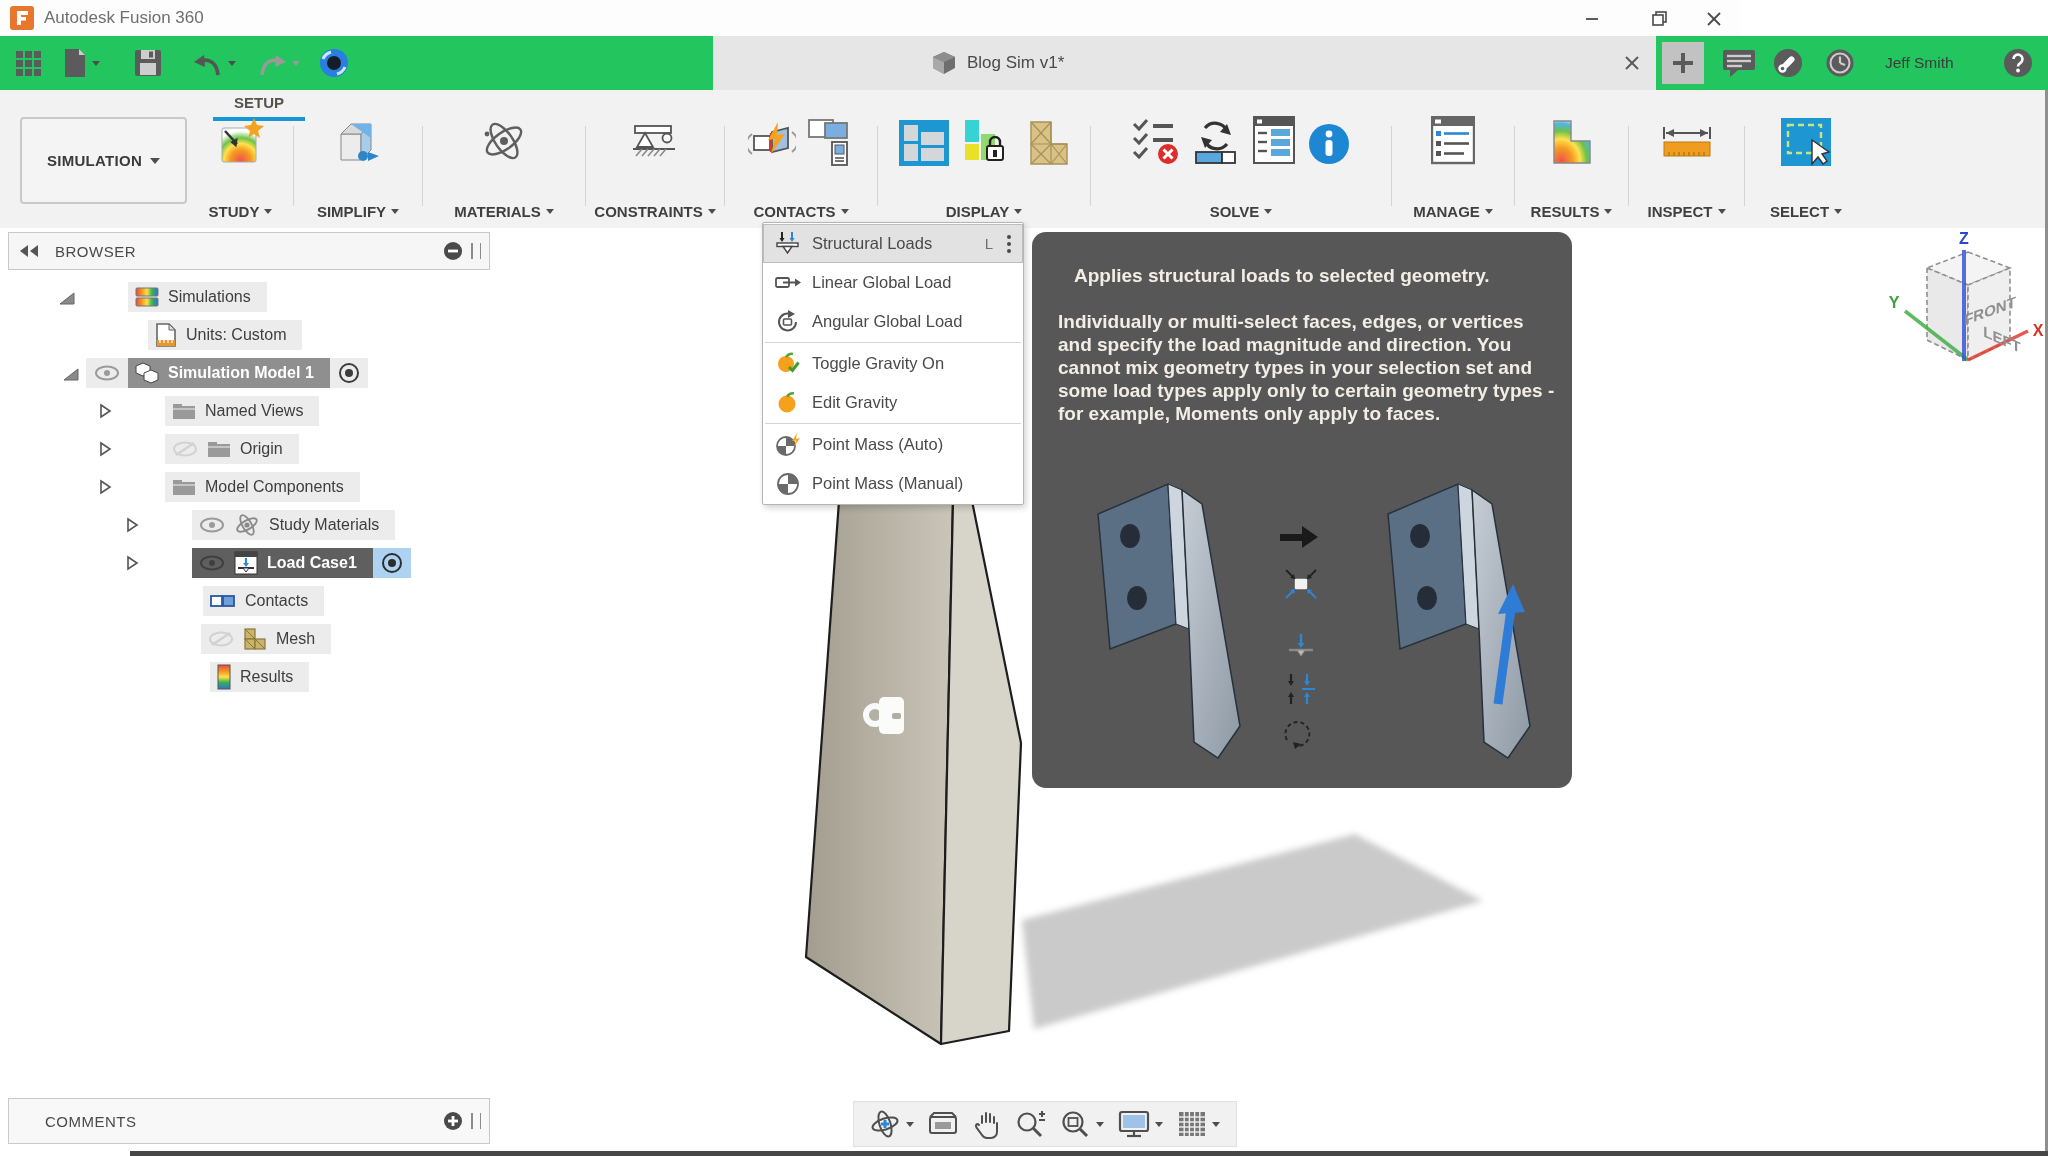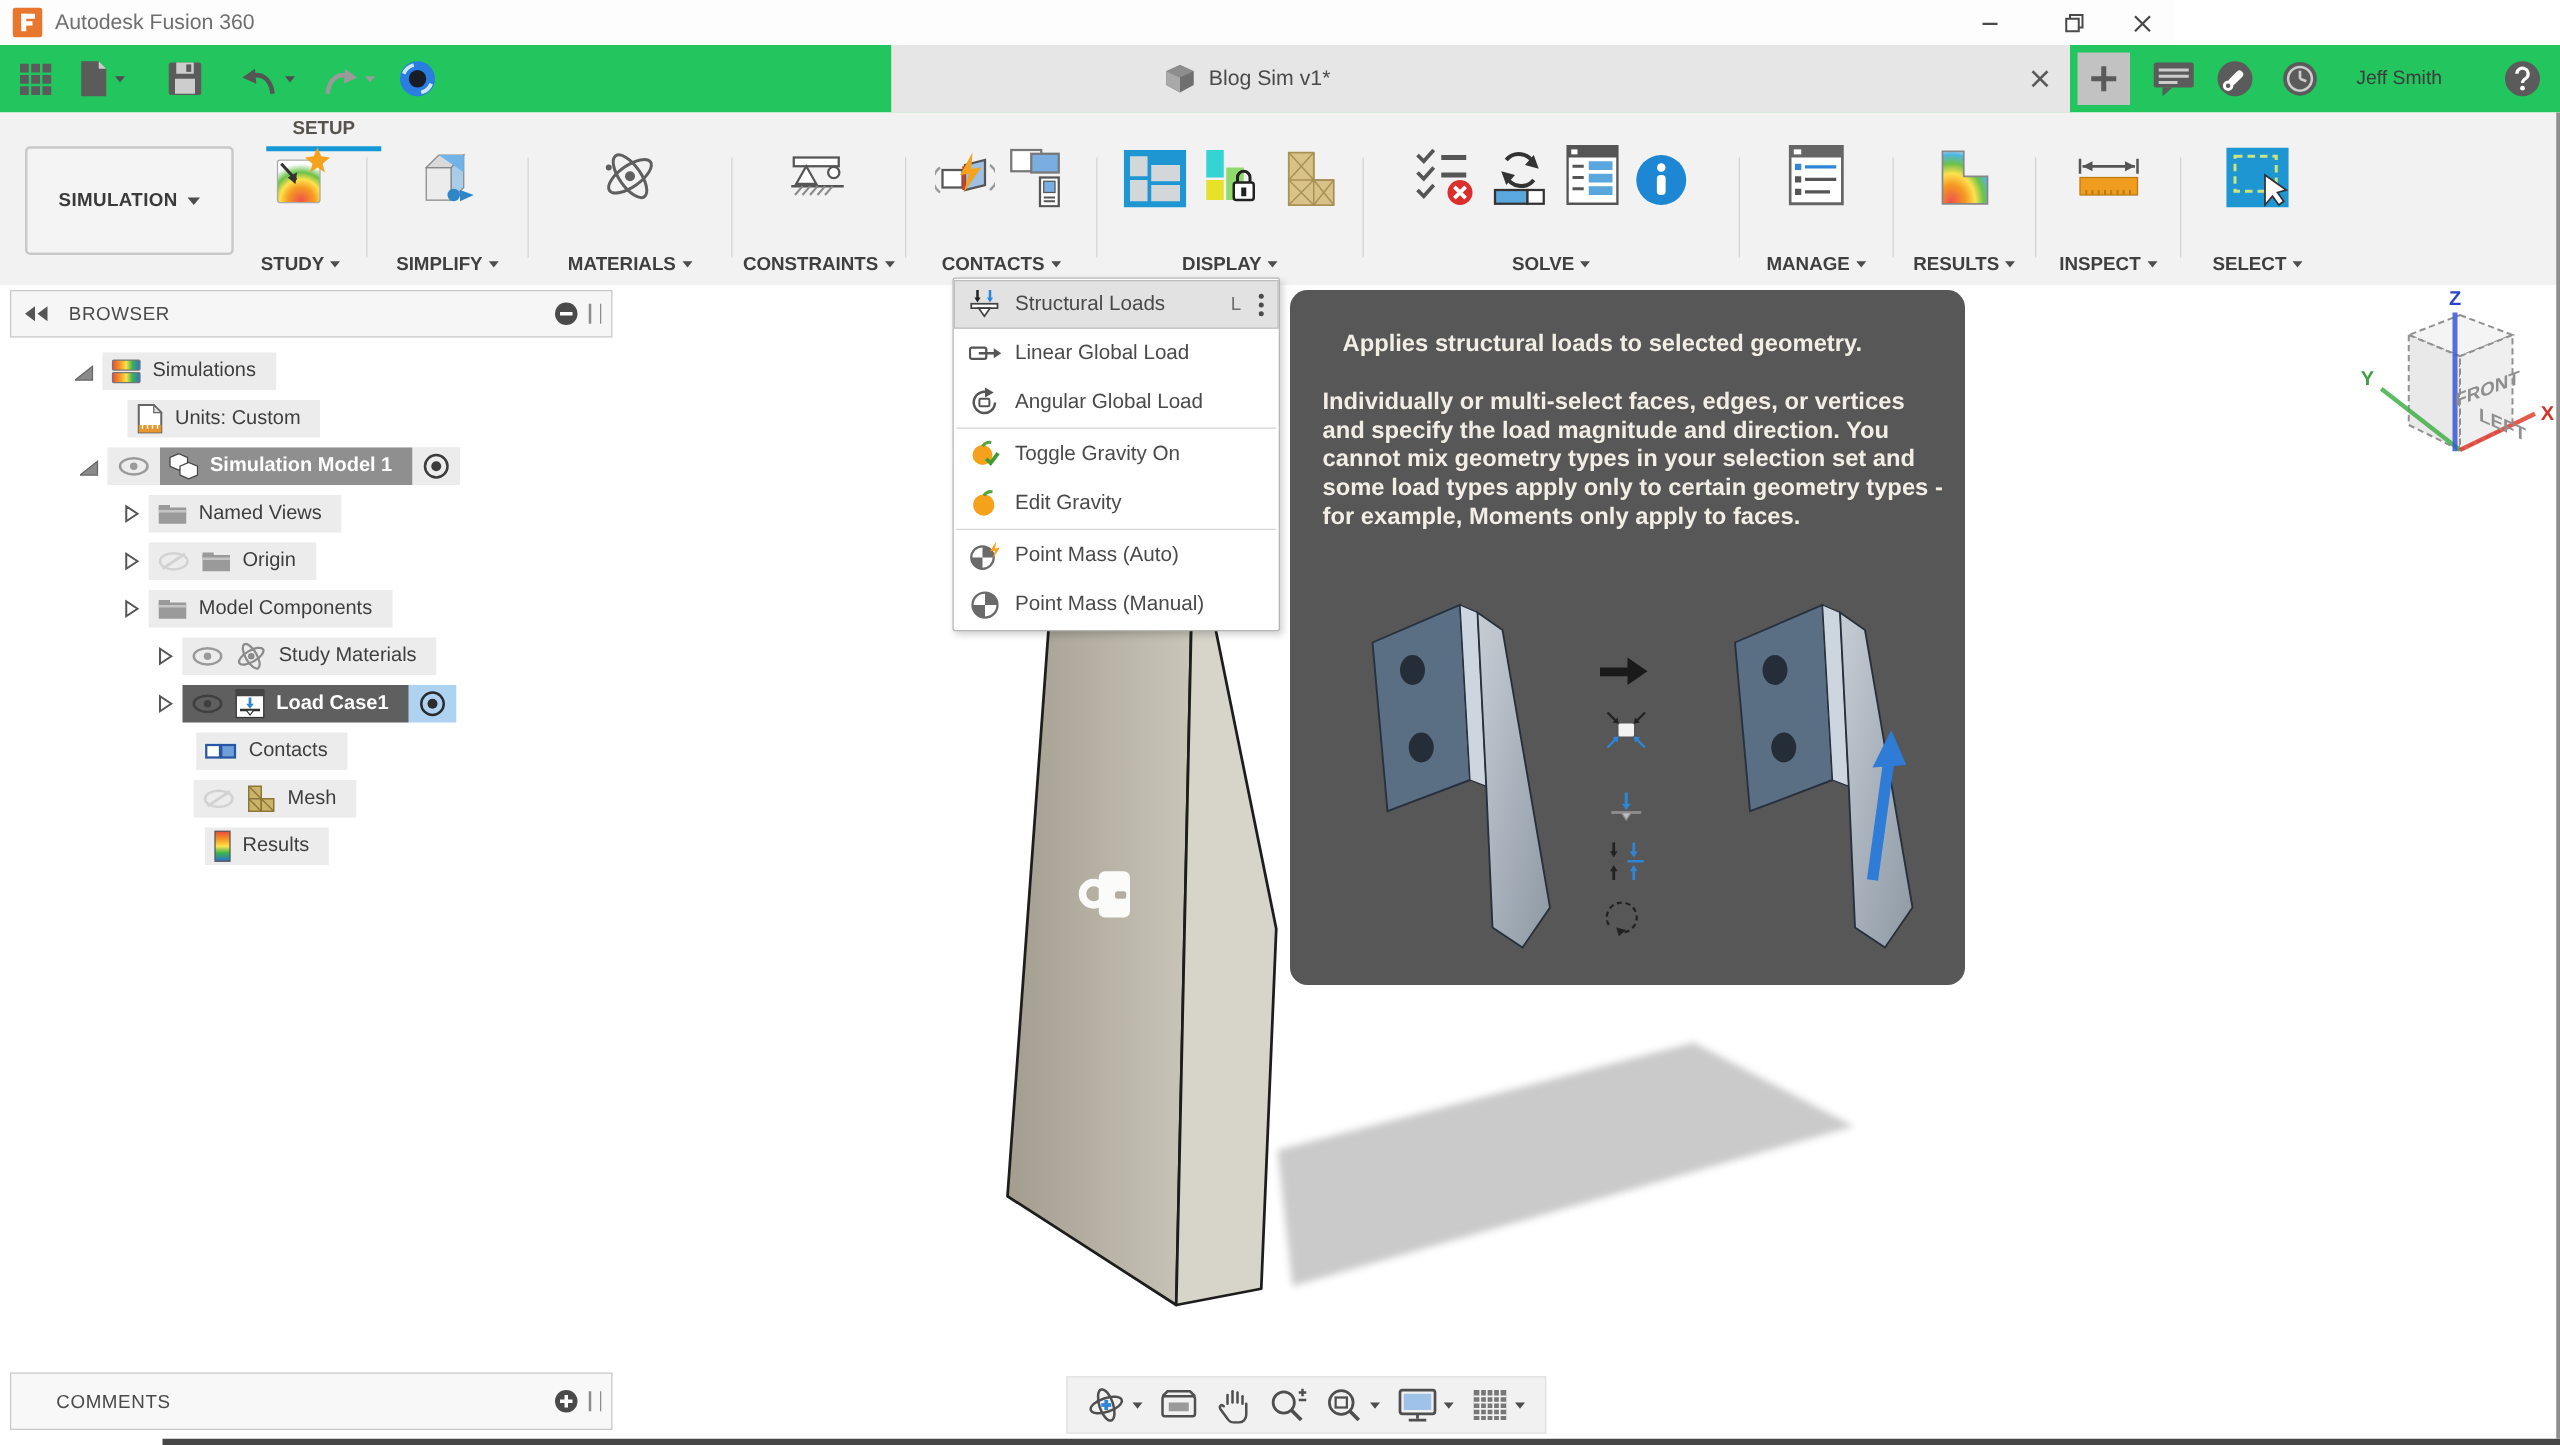--- a/index.html
+++ b/index.html
@@ -31,21 +31,21 @@
   .glabel.active .caret{border-top-color:#fff;}
   .vsep{width:1px;background:#d4d4d4;margin:6px 0 14px 0;}
   
   #viewport{position:absolute;left:0;top:228px;width:2048px;height:928px;background:#fff;}
   
   #browser{position:absolute;left:8px;top:4px;width:482px;}
   .panelhead{height:36px;background:#f6f6f6;border:1px solid #c9c9c9;display:flex;align-items:center;}
   .panelhead .ptitle{font-size:15px;color:#4a4a4a;letter-spacing:.5px;margin-left:14px;flex:1;}
   .grip{width:7px;height:16px;border-left:2px solid #8b8b8b;border-right:1px solid #8b8b8b;margin:0 8px 0 8px;}
   .trow{display:flex;align-items:center;height:38px;}
-  .chip{display:flex;align-items:center;gap:9px;background:#ececec;height:30px;padding:0 16px 0 7px;}
+  .chip{display:flex;align-items:center;gap:9px;background:#ececec;height:30px;padding:0 16px 0 7px;margin-left:46px;}
   .chip.dark{background:#5f5f5f;}
   .chip.mid{background:#8f8f8f;}
   .tlabel{font-size:16px;color:#3e3e3e;white-space:nowrap;}
   .tlabel.sel{color:#fff;font-weight:bold;}
   .exp{margin-right:7px;flex:none;}
   .radiobox{height:30px;width:38px;display:flex;align-items:center;justify-content:center;background:#ececec;}
   .radiobox.blue{background:#aed3f2;}
   
   #loads-menu{position:absolute;left:762px;top:-6px;width:260px;background:#fff;border:1px solid #b5b5b5;border-radius:2px;box-shadow:2px 3px 6px rgba(0,0,0,.18);padding:1px 0;}
   .mitem{display:flex;align-items:center;height:39px;padding:0 8px 0 12px;position:relative;}

